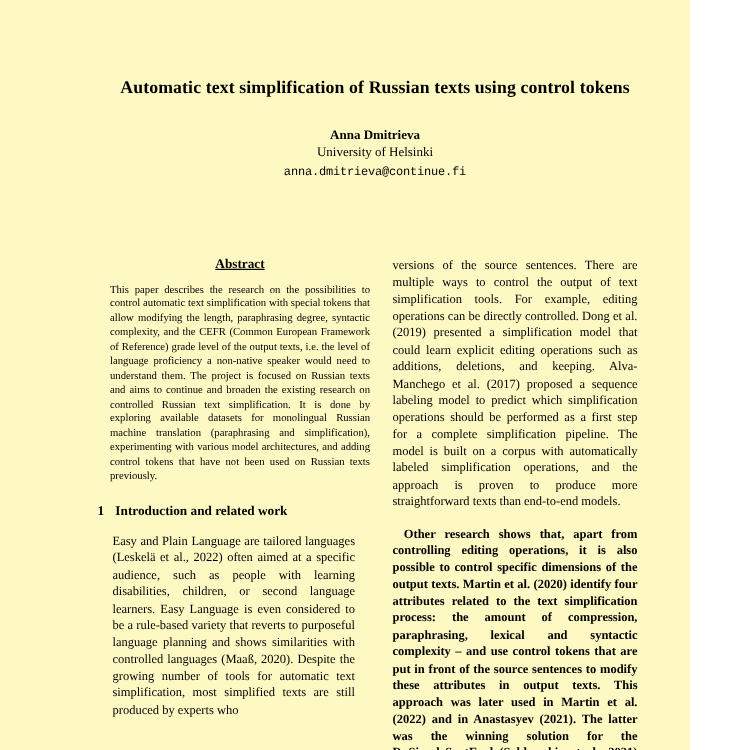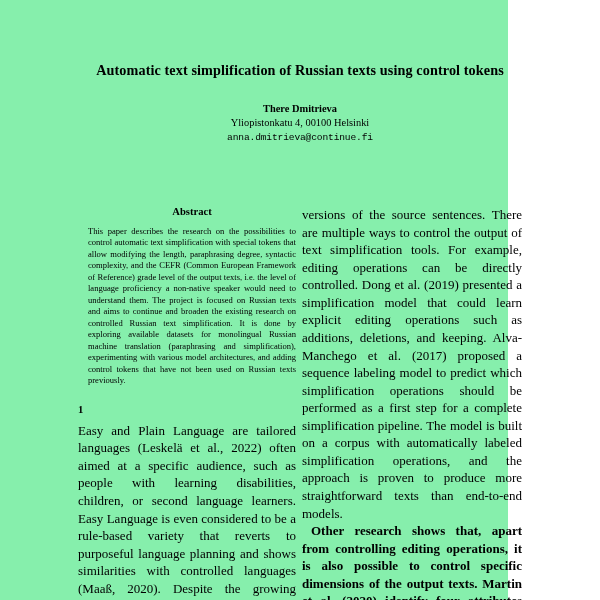--- a/index.html
+++ b/index.html
@@ -9,23 +9,23 @@
   }
   body {
     width: 600px;
     height: 600px;
     overflow: hidden;
     font-family: "Liberation Serif", "DejaVu Serif", serif;
     color: #000000;
   }
   .page {
     position: relative;
-    width: 508px;
+    width: 552px;
     height: 600px;
-    background: #86efac;
+    background: #fef9c3;
     box-sizing: border-box;
   }
 
   
   .title {
     position: absolute;
     left: 48px;
     top: 62px;
     width: 504px;
     text-align: center;
@@ -79,73 +79,75 @@
   
   .abstract-wrap {
     margin-left: 10px;
     width: 208px;
   }
   .abstract-heading {
     text-align: center;
     font-size: 10.6px;
     font-weight: bold;
     margin: 0 0 9px 0;
+    text-decoration: underline;
   }
   .abstract-body {
     font-size: 8.55px;
     line-height: 1.345;
     text-align: justify;
     text-justify: inter-word;
     margin: 0;
     hyphens: manual;
   }
 
   .section-heading {
     font-size: 10.6px;
     font-weight: bold;
     margin: 17px 0 7px 0;
     display: flex;
     gap: 9px;
   }
   .section-num { display: inline-block; }
 
   p.body {
-    font-size: 13px;
+    font-size: 10px;
     line-height: 1.352;
     text-align: justify;
     text-justify: inter-word;
-    margin: 0;
+    margin: 12px;
     hyphens: manual;
   }
   p.body + p.body { text-indent: 9px; margin-top: 0px; }
   .col-right p.body:first-child { margin-top: 0; }
   .col-right p.body.indent { text-indent: 9px; font-weight: bold; }
 </style>
 </head>
 <body>
 
 <div class="page">
 
   <div class="title">Automatic text simplification of Russian texts using control tokens</div>
 
   <div class="authorblock">
-    <div class="author-name">There Dmitrieva</div>
-    <div class="author-addr">Yliopistonkatu 4, 00100 Helsinki</div>
+    <div class="author-name">Anna Dmitrieva</div>
+    <div class="author-affil">University of Helsinki</div>
     <div class="author-email">anna.dmitrieva@continue.fi</div>
   </div>
 
   <div class="col-left">
 
     <div class="abstract-wrap">
       <div class="abstract-heading">Abstract</div>
       <p class="abstract-body">This paper describes the research on the possibilities to control automatic text simplification with special tokens that allow modifying the length, paraphrasing degree, syntactic complexity, and the CEFR (Common European Framework of Reference) grade level of the output texts, i.e. the level of language proficiency a non-native speaker would need to understand them. The project is focused on Russian texts and aims to continue and broaden the existing research on controlled Russian text simplification. It is done by exploring available datasets for monolingual Russian machine translation (paraphrasing and simplification), experimenting with various model architectures, and adding control tokens that have not been used on Russian texts previously.</p>
     </div>
 
     <div class="section-heading">
       <span class="section-num">1</span>
+      <span>Introduction and related work</span>
     </div>
 
     <p class="body">Easy and Plain Language are tailored languages (Leskelä et al., 2022) often aimed at a specific audience, such as people with learning disabilities, children, or second language learners. Easy Language is even considered to be a rule-based variety that reverts to purposeful language planning and shows similarities with controlled languages (Maaß, 2020). Despite the growing number of tools for automatic text simplification, most simplified texts are still produced by experts who</p>
 
   </div>
 
   <div class="col-right">
 
     <p class="body">versions of the source sentences. There are multiple ways to control the output of text simplification tools. For example, editing operations can be directly controlled. Dong et al. (2019) presented a simplification model that could learn explicit editing operations such as additions, deletions, and keeping. Alva-Manchego et al. (2017) proposed a sequence labeling model to predict which simplification operations should be performed as a first step for a complete simplification pipeline. The model is built on a corpus with automatically labeled simplification operations, and the approach is proven to produce more straightforward texts than end-to-end models.</p>
 

